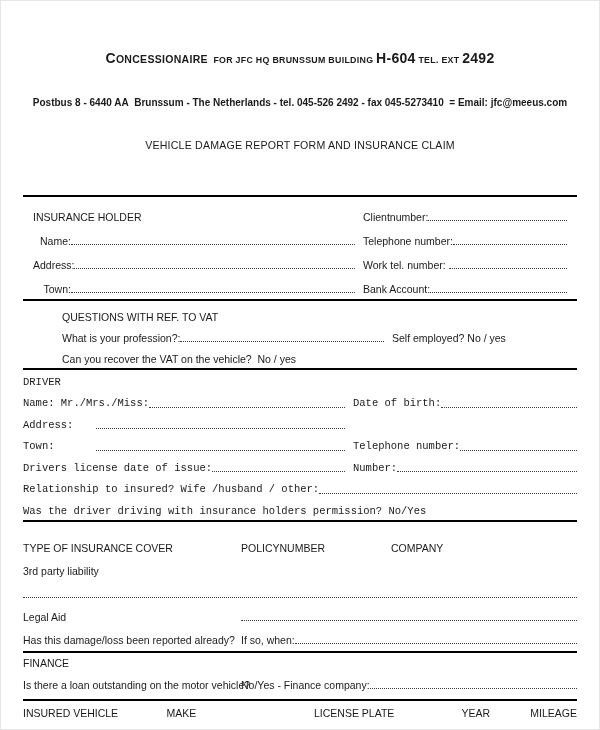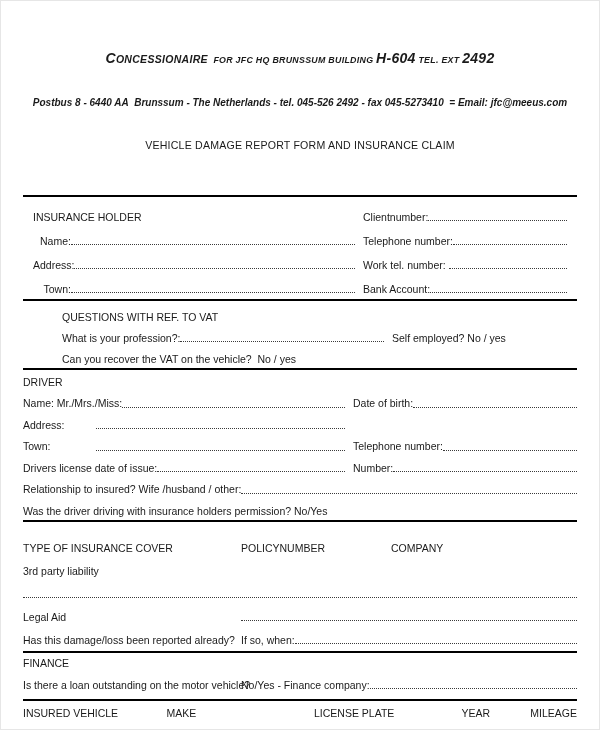--- a/index.html
+++ b/index.html
@@ -2,42 +2,42 @@
 <html><head>
 <meta charset="utf-8">
 <style>
   html,body{margin:0;padding:0;background:#fff;}
   .page{
     position:relative;width:600px;height:730px;box-sizing:border-box;
     background:#fff;border:1px solid #e6e6e6;
     font-family:"Liberation Sans", sans-serif;color:#1a1a1a;overflow:hidden;
   }
   
-  .hdr{padding-top:50px;text-align:center;font-style:italic;}
+  .hdr{padding-top:50px;text-align:center;}
   .h1{font-weight:bold;line-height:14px;letter-spacing:.3px;white-space:pre;}
   .h1 .lg{font-size:14px;}
   .h1 .md{font-size:10.5px;}
   .h1 .sm{font-size:8.8px;}
   .h2{font-weight:bold;font-size:10px;margin-top:16px;white-space:pre;}
   .title{margin-top:31px;text-align:center;font-size:10.6px;letter-spacing:.2px;}
   
   .rule{border-top:2.5px solid #000;margin:0 22px;height:0;}
   .rule.first{margin-top:44px;}
   
   .row{display:flex;align-items:flex-end;font-size:10.5px;}
   .lbl{white-space:pre;line-height:1.15;}
   .dots{flex:1 1 auto;min-width:8px;border-bottom:1.7px dotted #3a3a3a;margin-bottom:2px;}
   .colL{width:330px;display:flex;align-items:flex-end;box-sizing:border-box;padding-right:8px;}
   .colR{flex:1;display:flex;align-items:flex-end;}
   .heading{font-size:10.5px;}
   
   .sec1{padding:2px 32px 4px;text-align:right;} .sec1 .row{height:24px;}
   .sec1 .lbl-fixed{display:inline-block;min-width:35px;}
   .sec2{padding:1px 22px 3px;} .sec2 .row{height:21px;margin-left:39px;}
-  .sec3{padding:0 22px 3px;} .sec3 .row{height:21.5px;} .sec3 .row.hrow{height:18px;}
+  .sec3{padding:0 22px 3px;} .sec3 .row{height:21.5px;font-family:Liberation Mono, monospace;} .sec3 .row.hrow{height:18px;}
   .sec3 .lbl-addr{display:inline-block;min-width:73px;}
   .sec4{padding:15px 22px 5px;} .sec4 .row{height:23px;} .sec4 .row.hrow{height:17px;}
   .w218{width:218px;box-sizing:border-box;padding-right:8px;display:flex;align-items:flex-end;}
   .w150{width:150px;}
   .sec5{padding:0 22px 8px;} .sec5 .row{height:22px;} .sec5 .row.hrow{height:16px;}
   .sec6{padding:0 22px 0;} .sec6 .row{height:18px;}
   .w146{width:146px;} .w70{width:70px;}
 </style>
 </head>
 <body>

